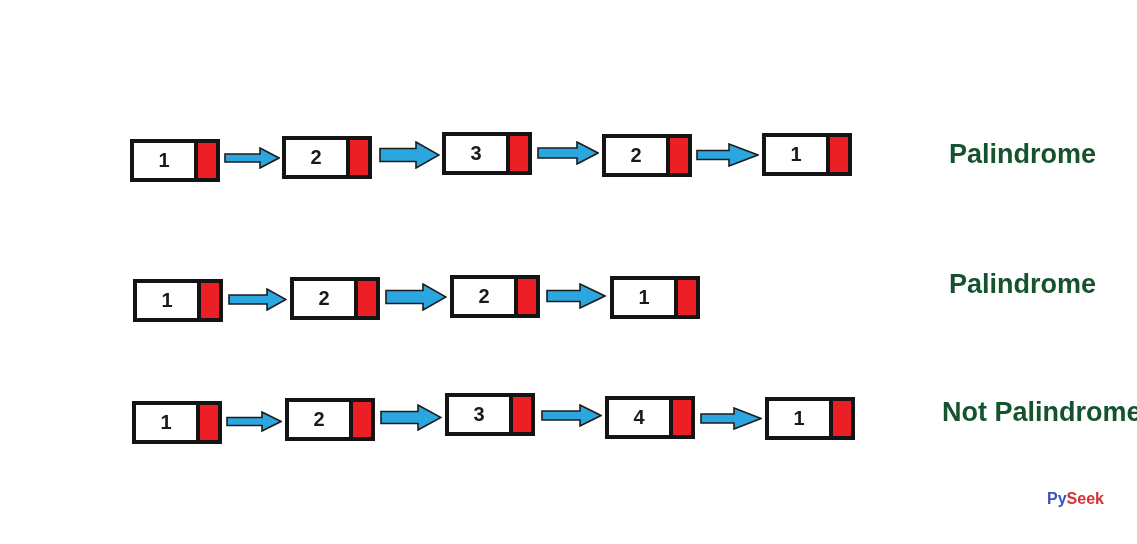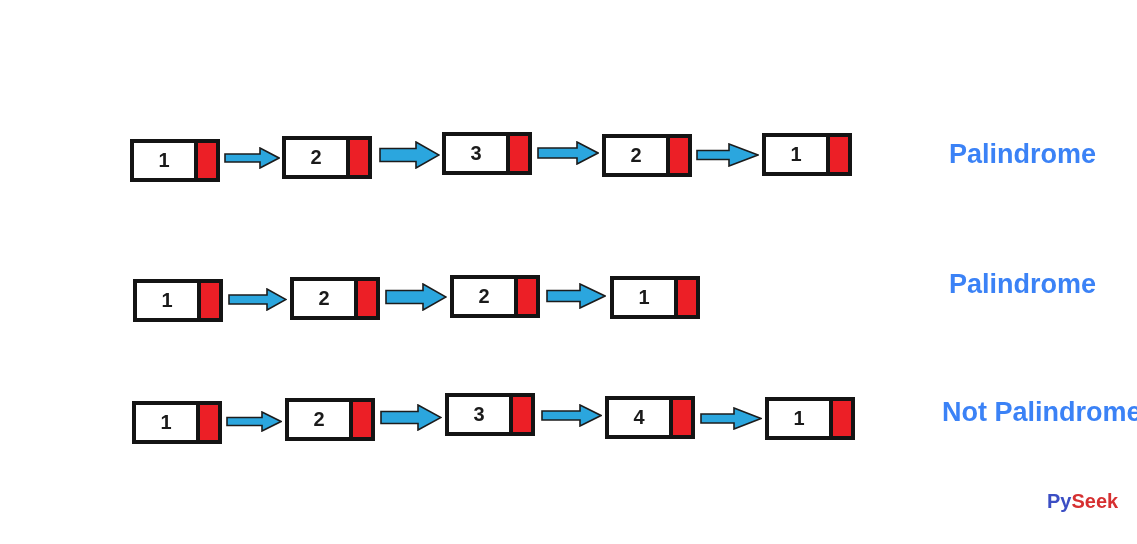--- a/index.html
+++ b/index.html
@@ -30,31 +30,31 @@
     box-sizing: border-box;
     width: 26px; height: 43px;
     border: 4px solid #141414;
     margin-left: -4px;
   }
   .arrow-svg { position: absolute; display: block; }
   .row-label {
     position: absolute;
     font-size: 27px;
     font-weight: bold;
-    color: #3b82f6;
+    color: #14532d;
     line-height: 1;
     white-space: nowrap;
   }
   .label-0 { left: 949px; top: 141px; }
   .label-1 { left: 949px; top: 271px; }
   .label-2 { left: 942px; top: 399px; }
   #logo {
     position: absolute;
     left: 1047px; top: 491px;
-    font-size: 20px; font-weight: bold;
+    font-size: 16px; font-weight: bold;
     line-height: 1;
     white-space: nowrap;
   }
 </style>
 </head>
 <body>
 
 <div id="canvas">
   <div id="nodes-layer">
       <div class="node" style="left: 130px; top: 139px;">

